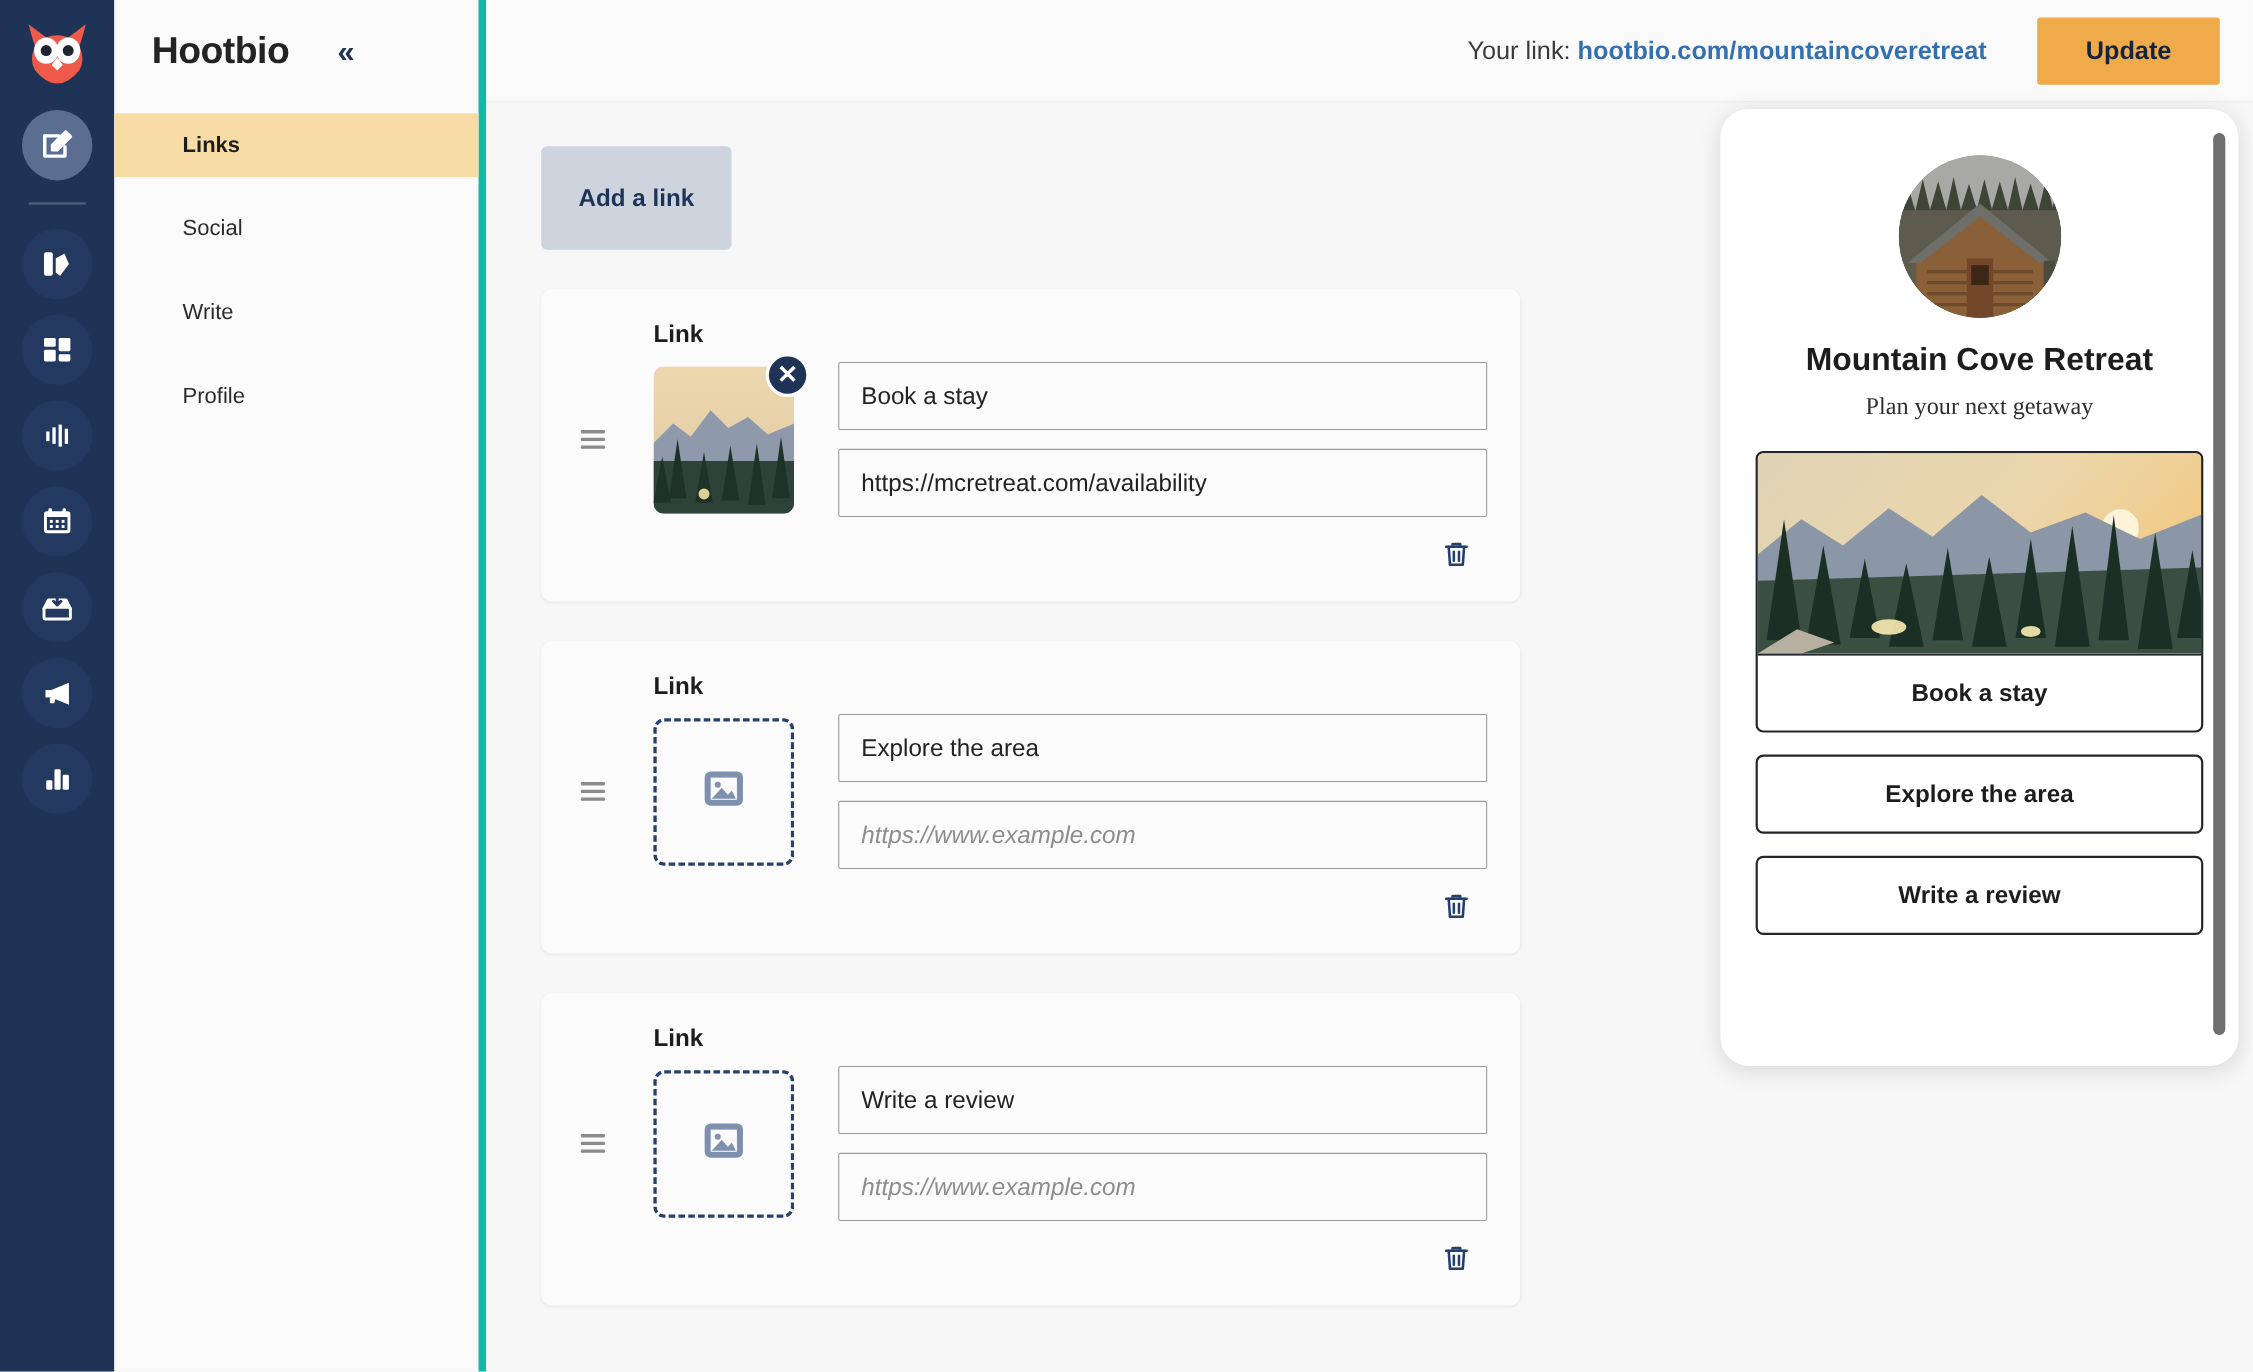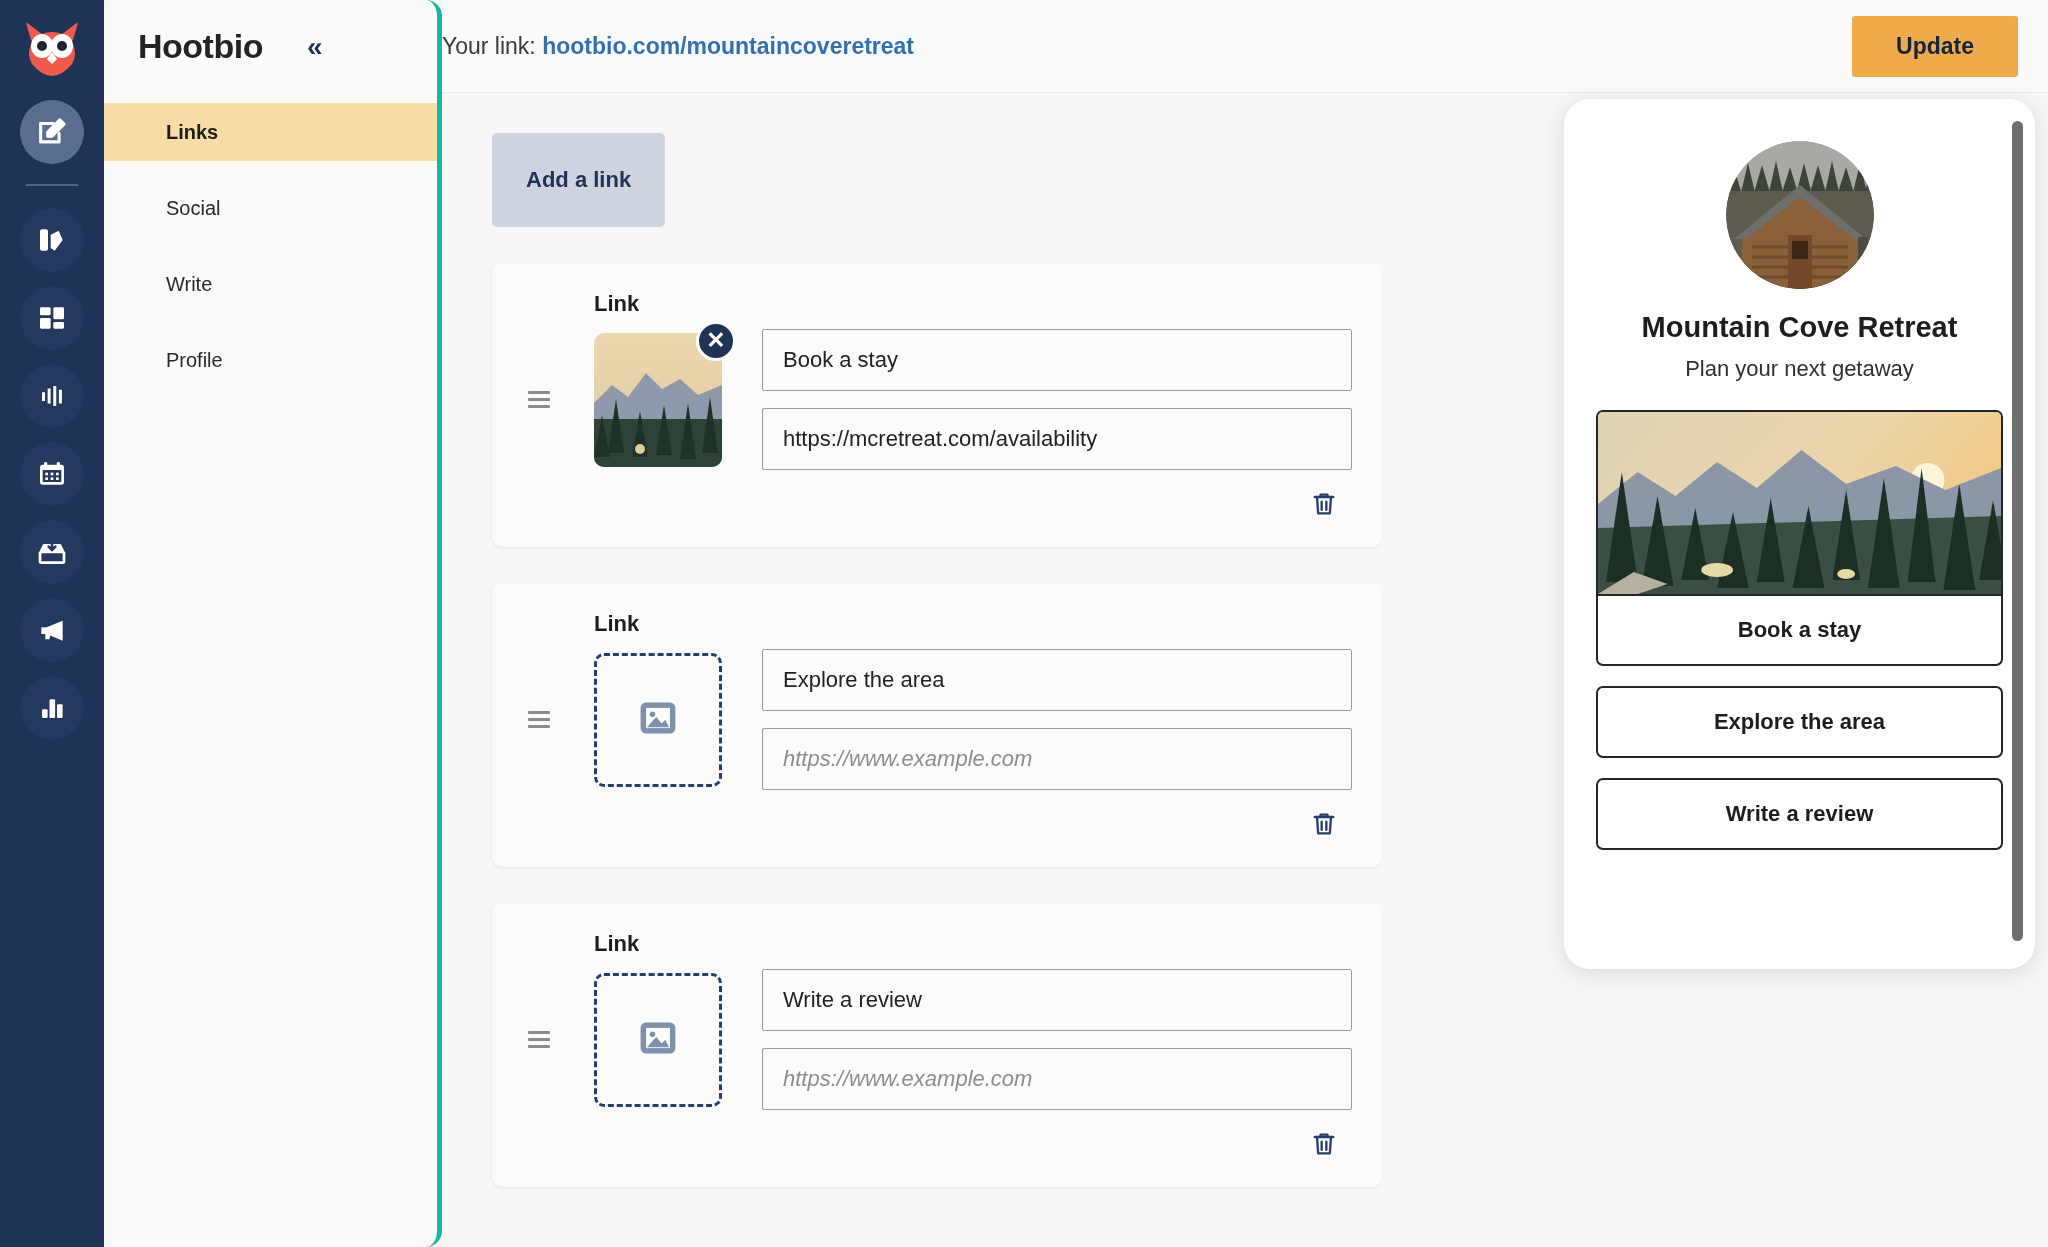--- a/index.html
+++ b/index.html
@@ -30,22 +30,21 @@
     background: #24395f;
   }
   .rail-btn.active { background: #5a6e91; }
   .rail-divider { width: 52px; height: 2px; background: #51617e; margin: 6px 0 22px 0; }
   .rail-btn svg { display: block; }
 
   
   .nav {
     width: 338px; flex: 0 0 338px; height: 1247px;
     background: #fafafa;
-    border-right: 5px solid #14b8a6;
-    border-radius: 16px;
+    border-right: 7px solid #14b8a6;
   }
   .nav-header {
     height: 93px; display: flex; align-items: center;
     padding: 0 0 0 34px; gap: 0;
   }
   .nav-title {
     font-size: 34px; font-weight: bold; color: #232323;
     letter-spacing: -0.5px;
   }
   .nav-collapse {
@@ -62,21 +61,21 @@
     background: #f8dca5; font-weight: bold; color: #1d1d1d;
   }
   .nav-item:not(.active) { margin-top: 18px; }
 
   
   .main {
     flex: 1 1 auto; height: 1247px; position: relative;
     background: #f7f7f7;
   }
   .topbar {
-    height: 93px; display: flex; align-items: center; justify-content: space-between;
+    height: 93px; display: flex; align-items: center; justify-content: flex-end;
     padding-right: 30px; gap: 0;
     background: #fafafa;
     border-bottom: 1px solid #ebebeb;
   }
   .your-link {
     font-size: 23px; color: #3a3a3a; margin-right: 46px;
   }
   .your-link b { color: #3470b0; font-weight: bold; }
   .update-btn {
     background: #efab4a; color: #16233c;
@@ -165,21 +164,21 @@
   }
   .avatar {
     width: 148px; height: 148px; border-radius: 50%;
     margin: 16px auto 0 auto; overflow: hidden; position: relative;
   }
   .profile-name {
     text-align: center; font-size: 29px; font-weight: bold;
     color: #1d1d1d; margin-top: 22px;
   }
   .profile-bio {
-    text-align: center; font-size: 22px; color: #2f2f2f; margin-top: 12px;
+    text-align: center; font-size: 22px; color: #2f2f2f; margin-top: 12px; font-family: Liberation Serif, serif;
   }
   .pv-links { margin-top: 28px; display: flex; flex-direction: column; gap: 20px; padding: 0 2px; }
   .pv-link {
     border: 2px solid #24262b; border-radius: 7px; overflow: hidden;
     background: #fff; cursor: pointer;
   }
   .pv-link-img { width: 100%; height: 182px; position: relative; display: block; }
   .pv-link-label {
     text-align: center; font-size: 22px; font-weight: bold;
     color: #1d1d1d; padding: 21px 6px;

